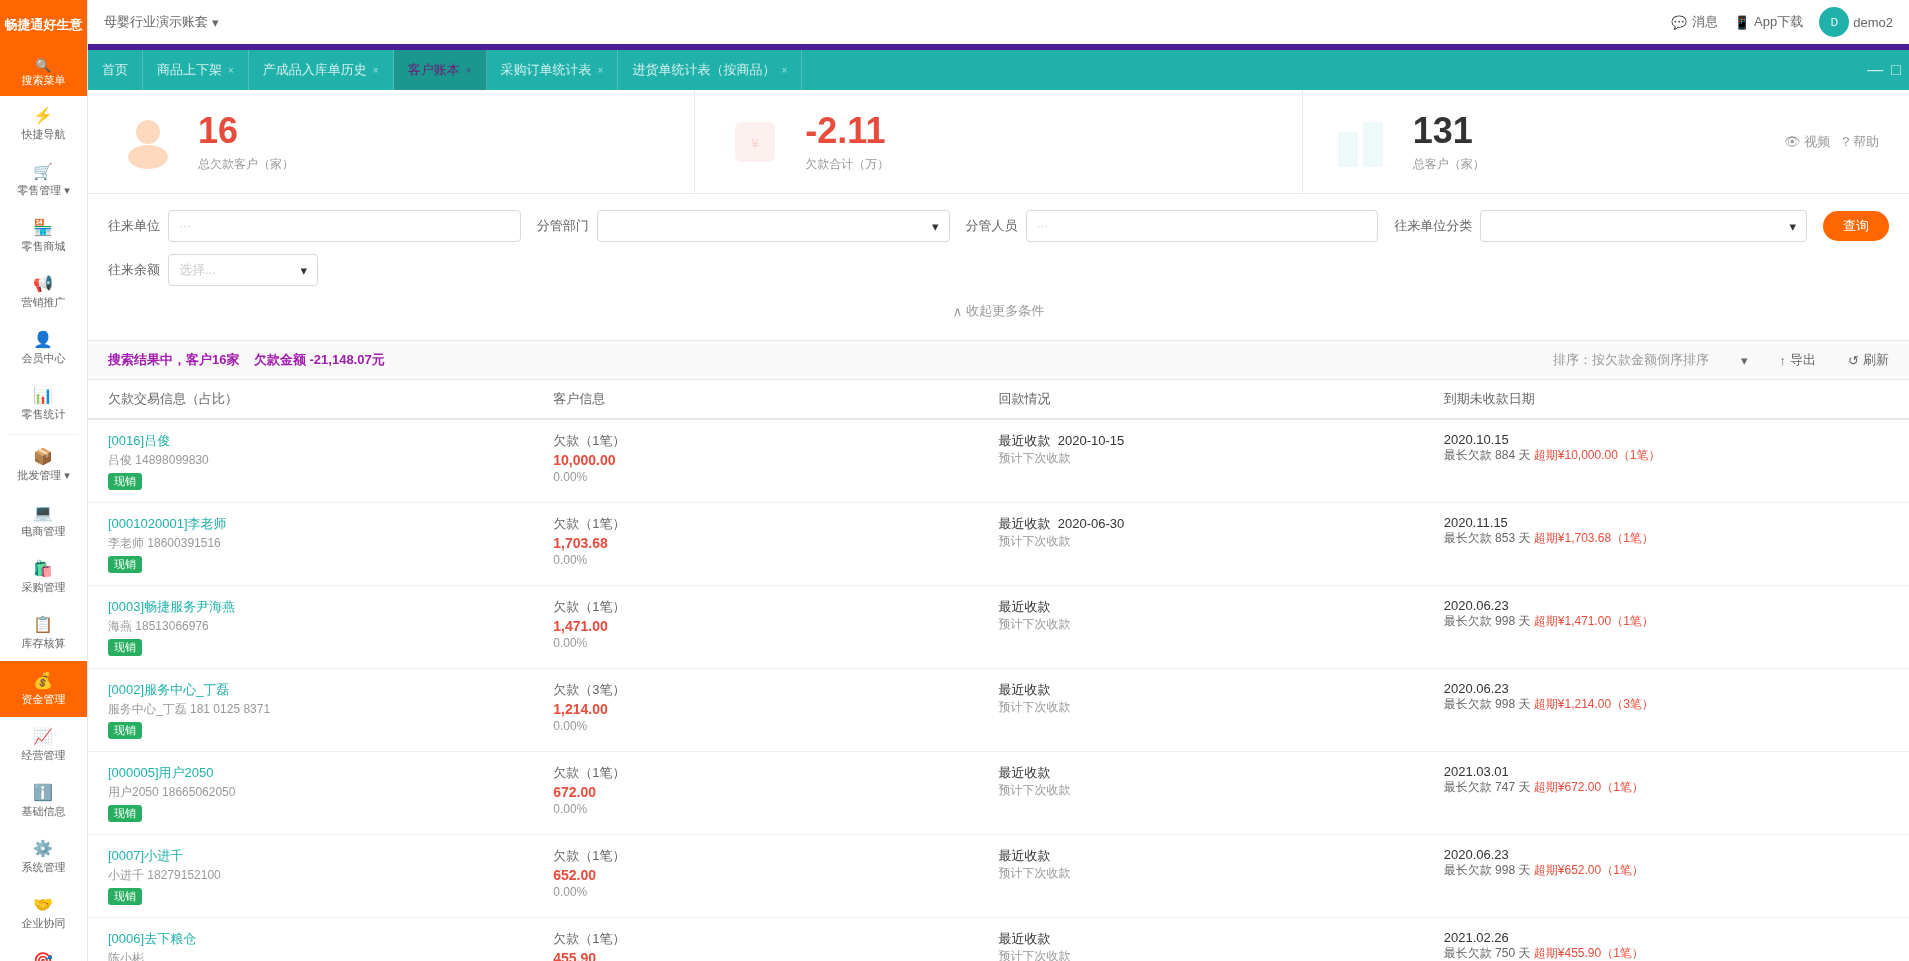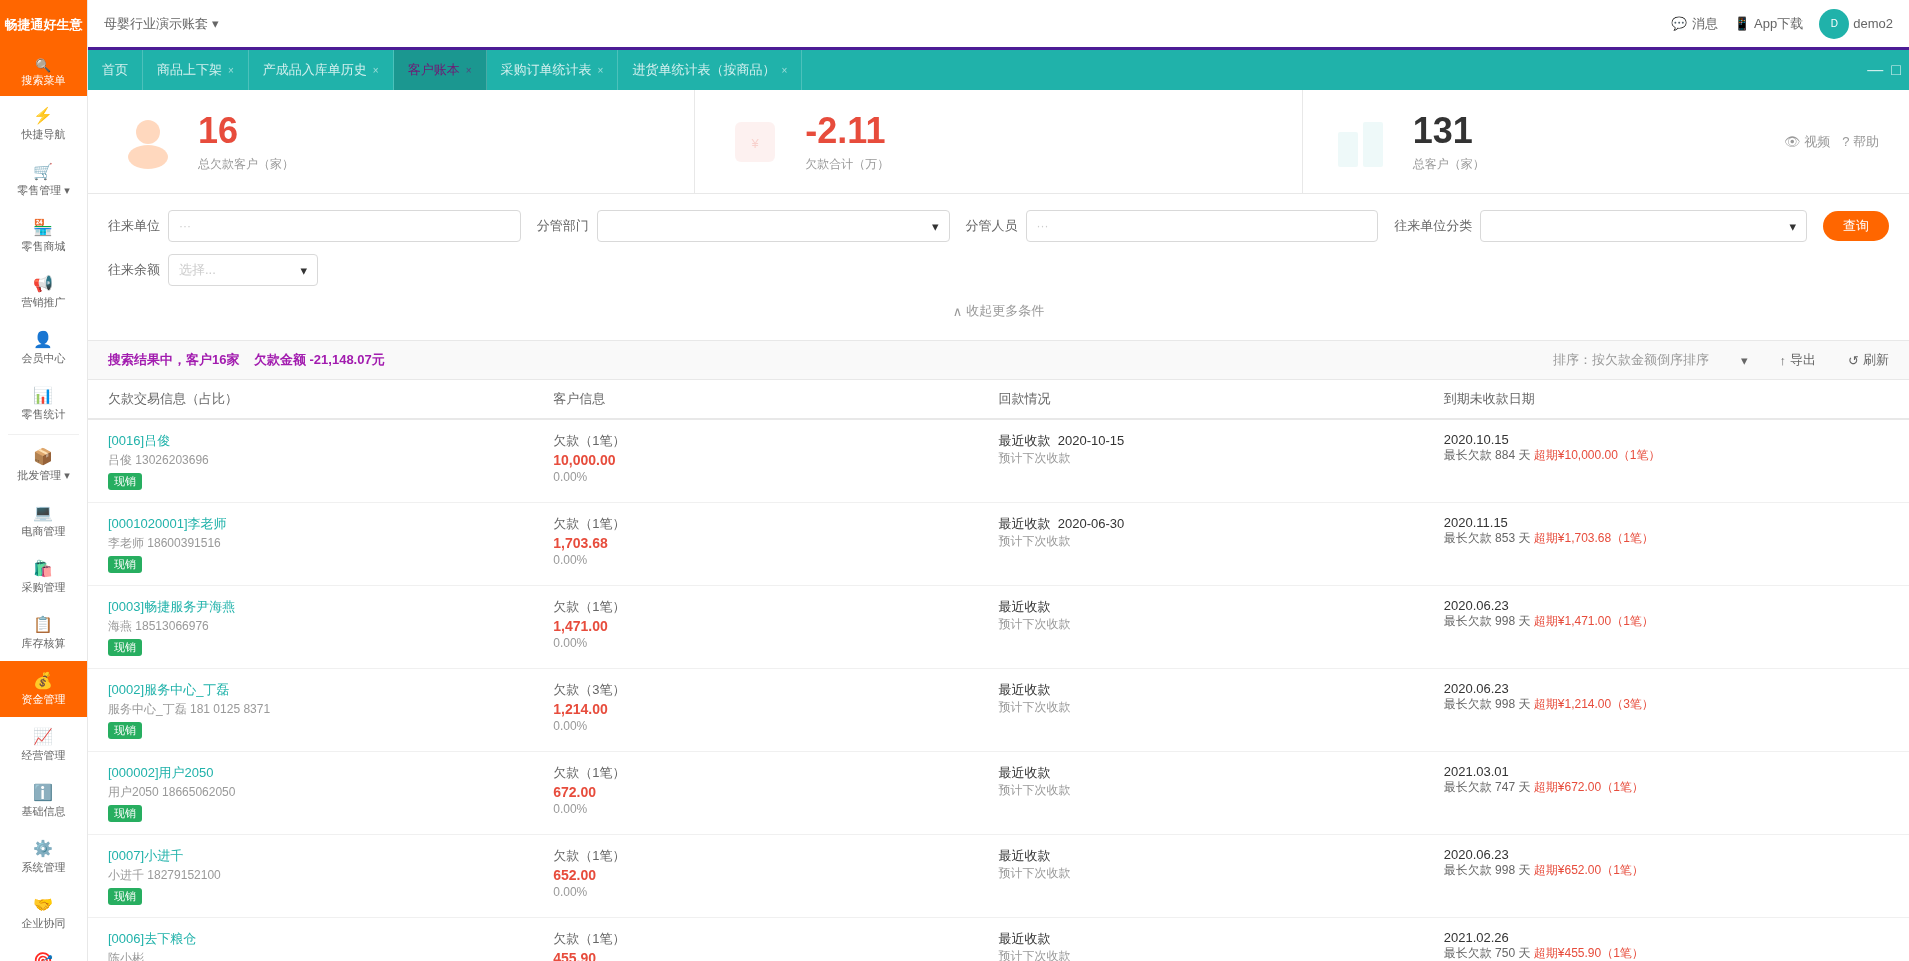--- a/index.html
+++ b/index.html
@@ -14,21 +14,21 @@
     .sidebar-logo { background: #ff6600; height: 50px; display: flex; align-items: center; justify-content: center; color: #fff; font-size: 11px; flex-direction: column; padding: 4px; }
     .sidebar-logo .logo-main { font-size: 13px; font-weight: bold; }
     .sidebar-search { background: #ff6600; color: #fff; padding: 8px 4px; text-align: center; font-size: 12px; cursor: pointer; }
     .sidebar-item { padding: 10px 4px; text-align: center; cursor: pointer; color: #666; font-size: 12px; }
     .sidebar-item.active { background: #ff6600; color: #fff; }
     .sidebar-item .nav-icon { font-size: 16px; display: block; margin-bottom: 2px; }
     .sidebar-item-label { font-size: 11px; }
     .sidebar-divider { height: 1px; background: #f0f0f0; margin: 2px 8px; }
 
     
-    .top-bar { height: 50px; background: #fff; display: flex; align-items: center; justify-content: space-between; padding: 0 16px; border-bottom: 3px solid #4c1d95; }
+    .top-bar { height: 50px; background: #fff; display: flex; align-items: center; justify-content: space-between; padding: 0 16px; border-bottom: 6px solid #4c1d95; }
     .top-bar-left { display: flex; align-items: center; gap: 12px; }
     .app-selector { display: flex; align-items: center; gap: 4px; color: #666; cursor: pointer; font-size: 12px; }
     .top-bar-right { display: flex; align-items: center; gap: 16px; }
     .top-bar-btn { display: flex; align-items: center; gap: 4px; color: #666; cursor: pointer; font-size: 12px; }
     .avatar { width: 30px; height: 30px; border-radius: 50%; background: #ccc; display: flex; align-items: center; justify-content: center; overflow: hidden; }
 
     
     .tabs-bar { background: #20b2aa; display: flex; align-items: center; height: 40px; overflow-x: auto; }
     .tabs-bar::-webkit-scrollbar { display: none; }
     .tab-item { padding: 0 14px; height: 40px; display: flex; align-items: center; gap: 6px; color: rgba(255,255,255,0.8); cursor: pointer; white-space: nowrap; font-size: 13px; border-right: 1px solid rgba(255,255,255,0.2); }
@@ -353,21 +353,21 @@
         <div class="table-header">
           <div class="table-header-cell">欠款交易信息（占比）</div>
           <div class="table-header-cell">客户信息</div>
           <div class="table-header-cell">回款情况</div>
           <div class="table-header-cell">到期未收款日期</div>
         </div>
 
         <div class="table-row">
           <div>
             <div class="customer-name">[0016]吕俊</div>
-            <div class="customer-contact">吕俊 13026203696</div>
+            <div class="customer-contact">吕俊 14898099830</div>
             <span class="customer-tag">现销</span>
           </div>
           <div>
             <div class="debt-count">欠款（1笔）</div>
             <div class="debt-amount">10,000.00</div>
             <div class="debt-percent">0.00%</div>
           </div>
           <div>
             <div>最近收款&nbsp;&nbsp;2020-10-15</div>
             <div style="color:#999;font-size:12px;">预计下次收款</div>
@@ -436,21 +436,21 @@
             <div style="color:#999;font-size:12px;">预计下次收款</div>
           </div>
           <div>
             <div>2020.06.23</div>
             <div style="font-size:12px;color:#666;">最长欠款 998 天&nbsp;<span class="overdue-red">超期¥1,214.00（3笔）</span></div>
           </div>
         </div>
 
         <div class="table-row">
           <div>
-            <div class="customer-name">[000002]用户2050</div>
+            <div class="customer-name">[000005]用户2050</div>
             <div class="customer-contact">用户2050 18665062050</div>
             <span class="customer-tag">现销</span>
           </div>
           <div>
             <div class="debt-count">欠款（1笔）</div>
             <div class="debt-amount">672.00</div>
             <div class="debt-percent">0.00%</div>
           </div>
           <div>
             <div>最近收款</div>

